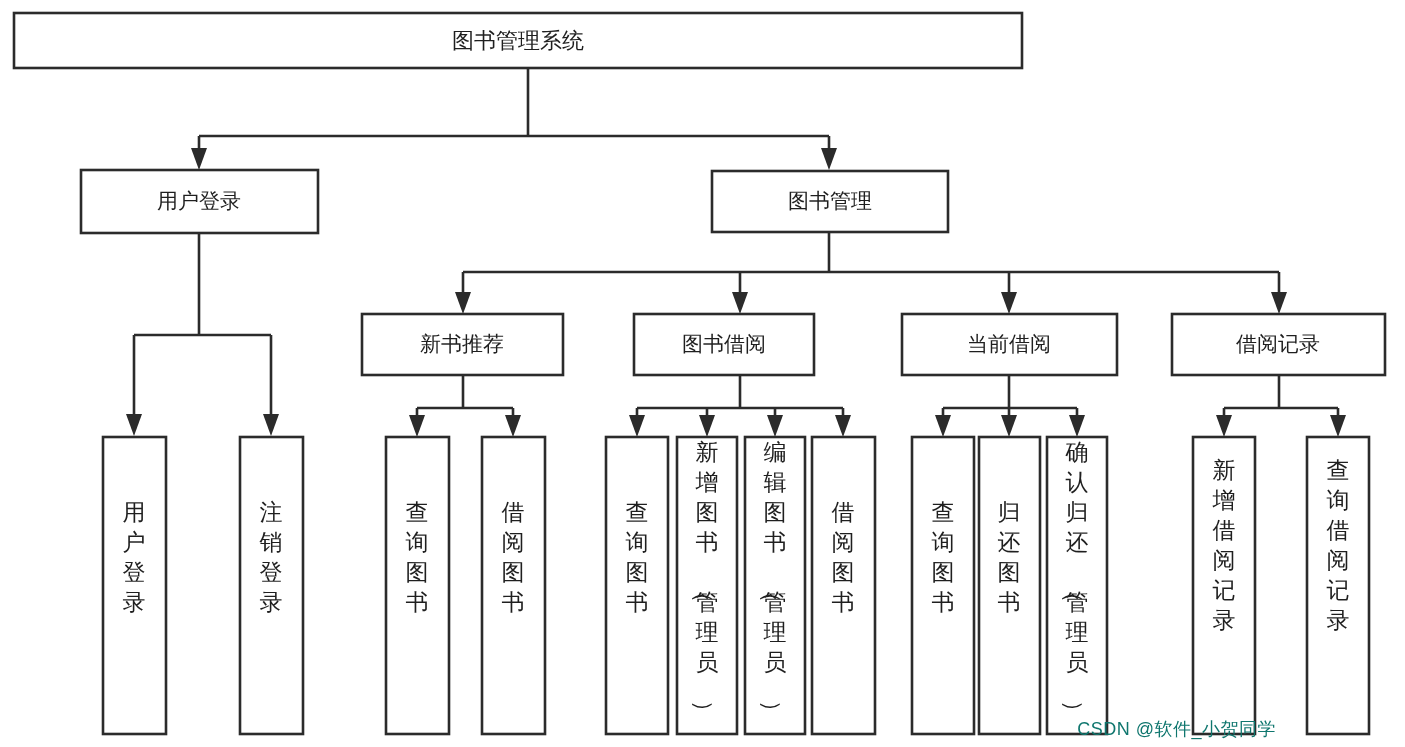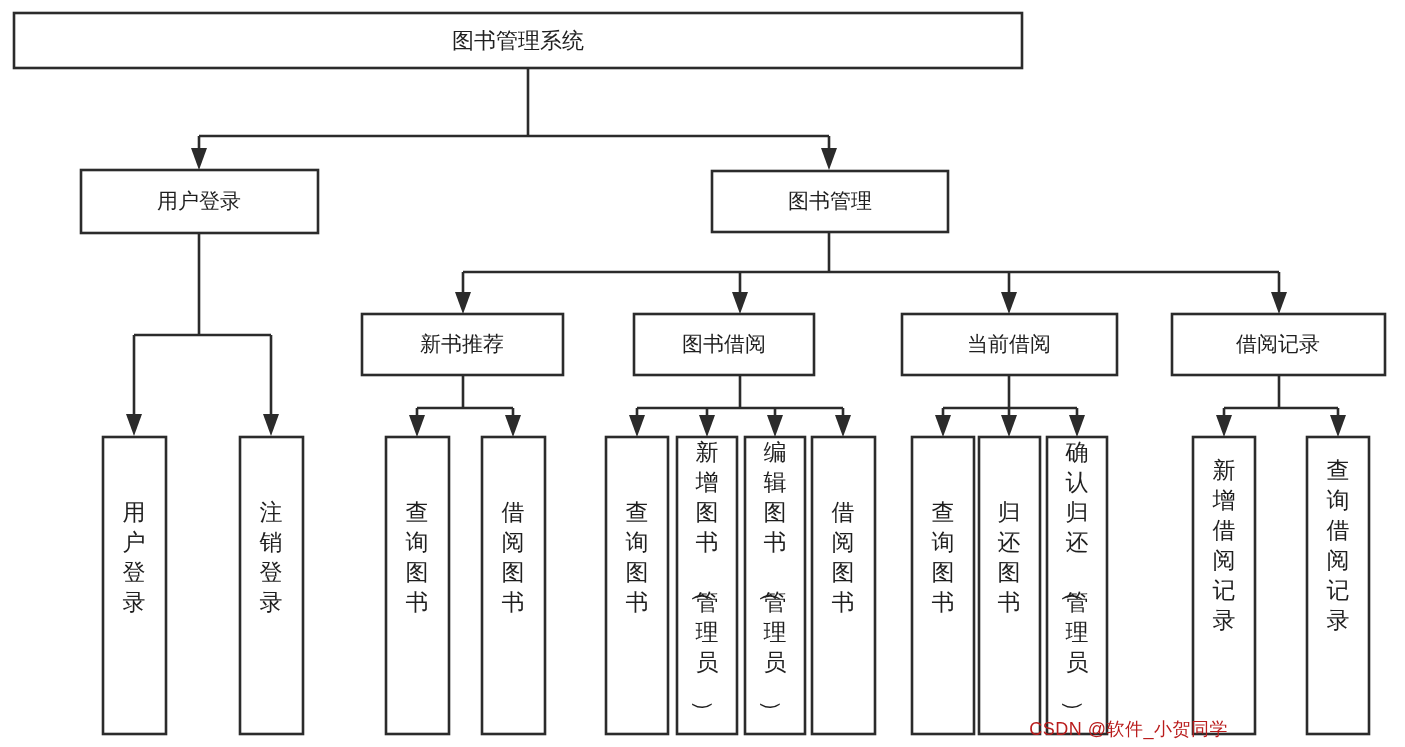--- a/index.html
+++ b/index.html
@@ -11,20 +11,21 @@
     width: 1405px;
     height: 747px;
     font-family: "Liberation Sans", "DejaVu Sans", sans-serif;
     overflow: hidden;
     position: relative;
   }
   #diagram-root {
     position: relative;
     width: 1237px;
     height: 747px;
+    padding-left: 48px;
   }
   svg.diagram {
     position: absolute;
     top: 0;
     left: 0;
     width: 1405px;
     height: 747px;
     display: block;
   }
   .box-rect {
@@ -57,21 +58,21 @@
     font-size: 23px;
     fill: #1f1f1f;
     text-anchor: middle;
   }
   .watermark {
     position: absolute;
     right: 9px;
     bottom: 6px;
     font-family: "Liberation Sans", "DejaVu Sans", sans-serif;
     font-size: 18px;
-    color: #b91c1c;
+    color: #0f766e;
     letter-spacing: 0.5px;
     white-space: nowrap;
     pointer-events: none;
   }
 </style>
 </head>
 <body>
 
 <div id="diagram-root">
 

